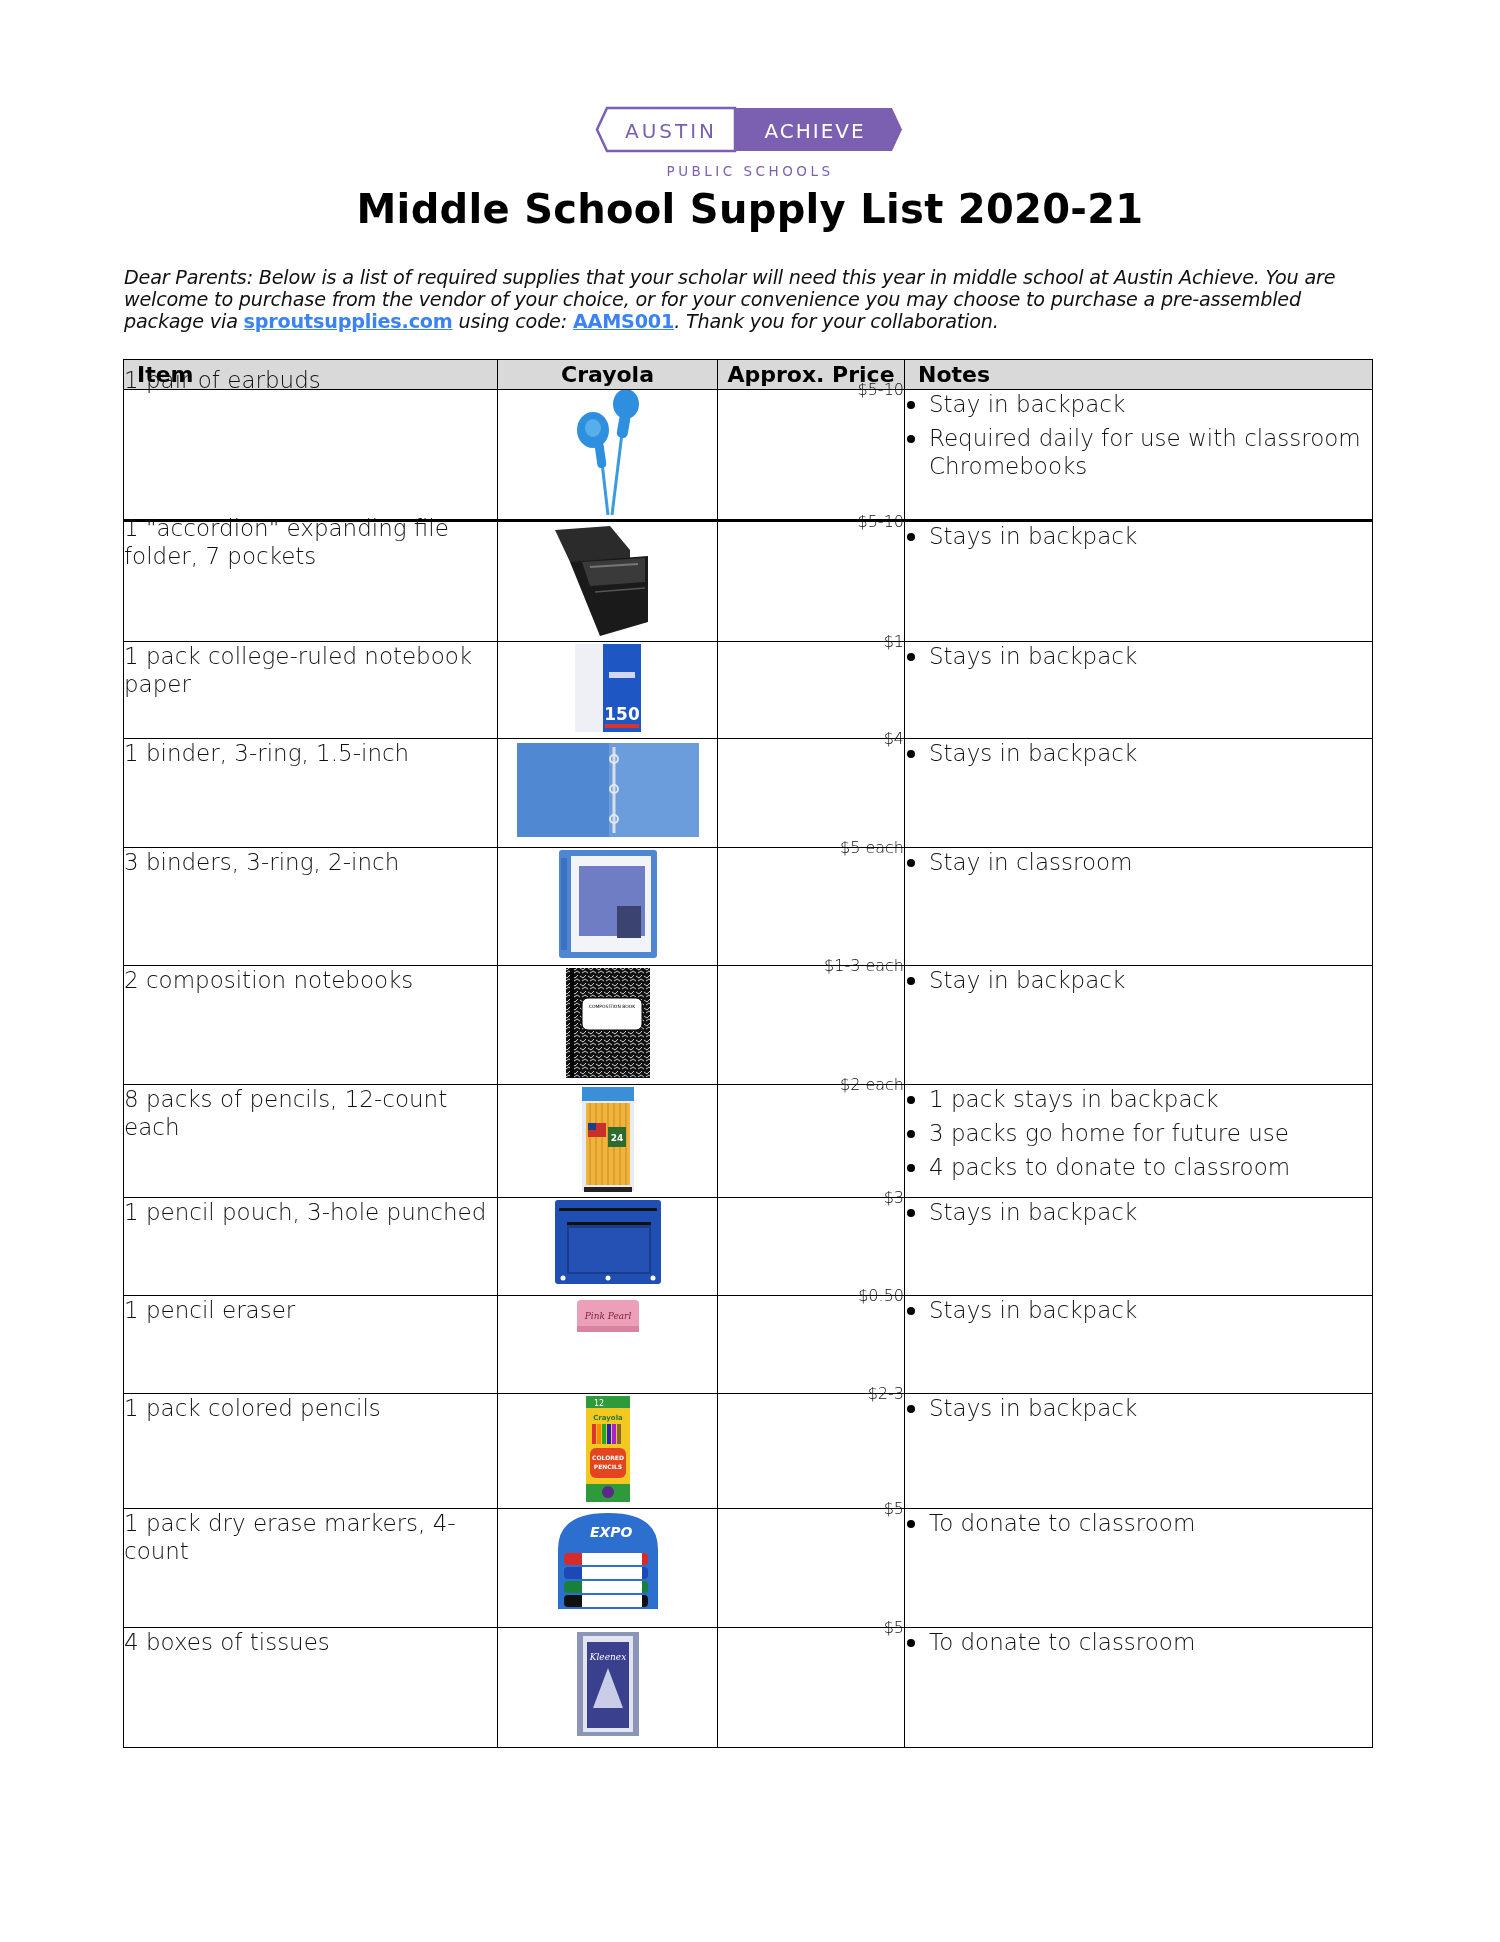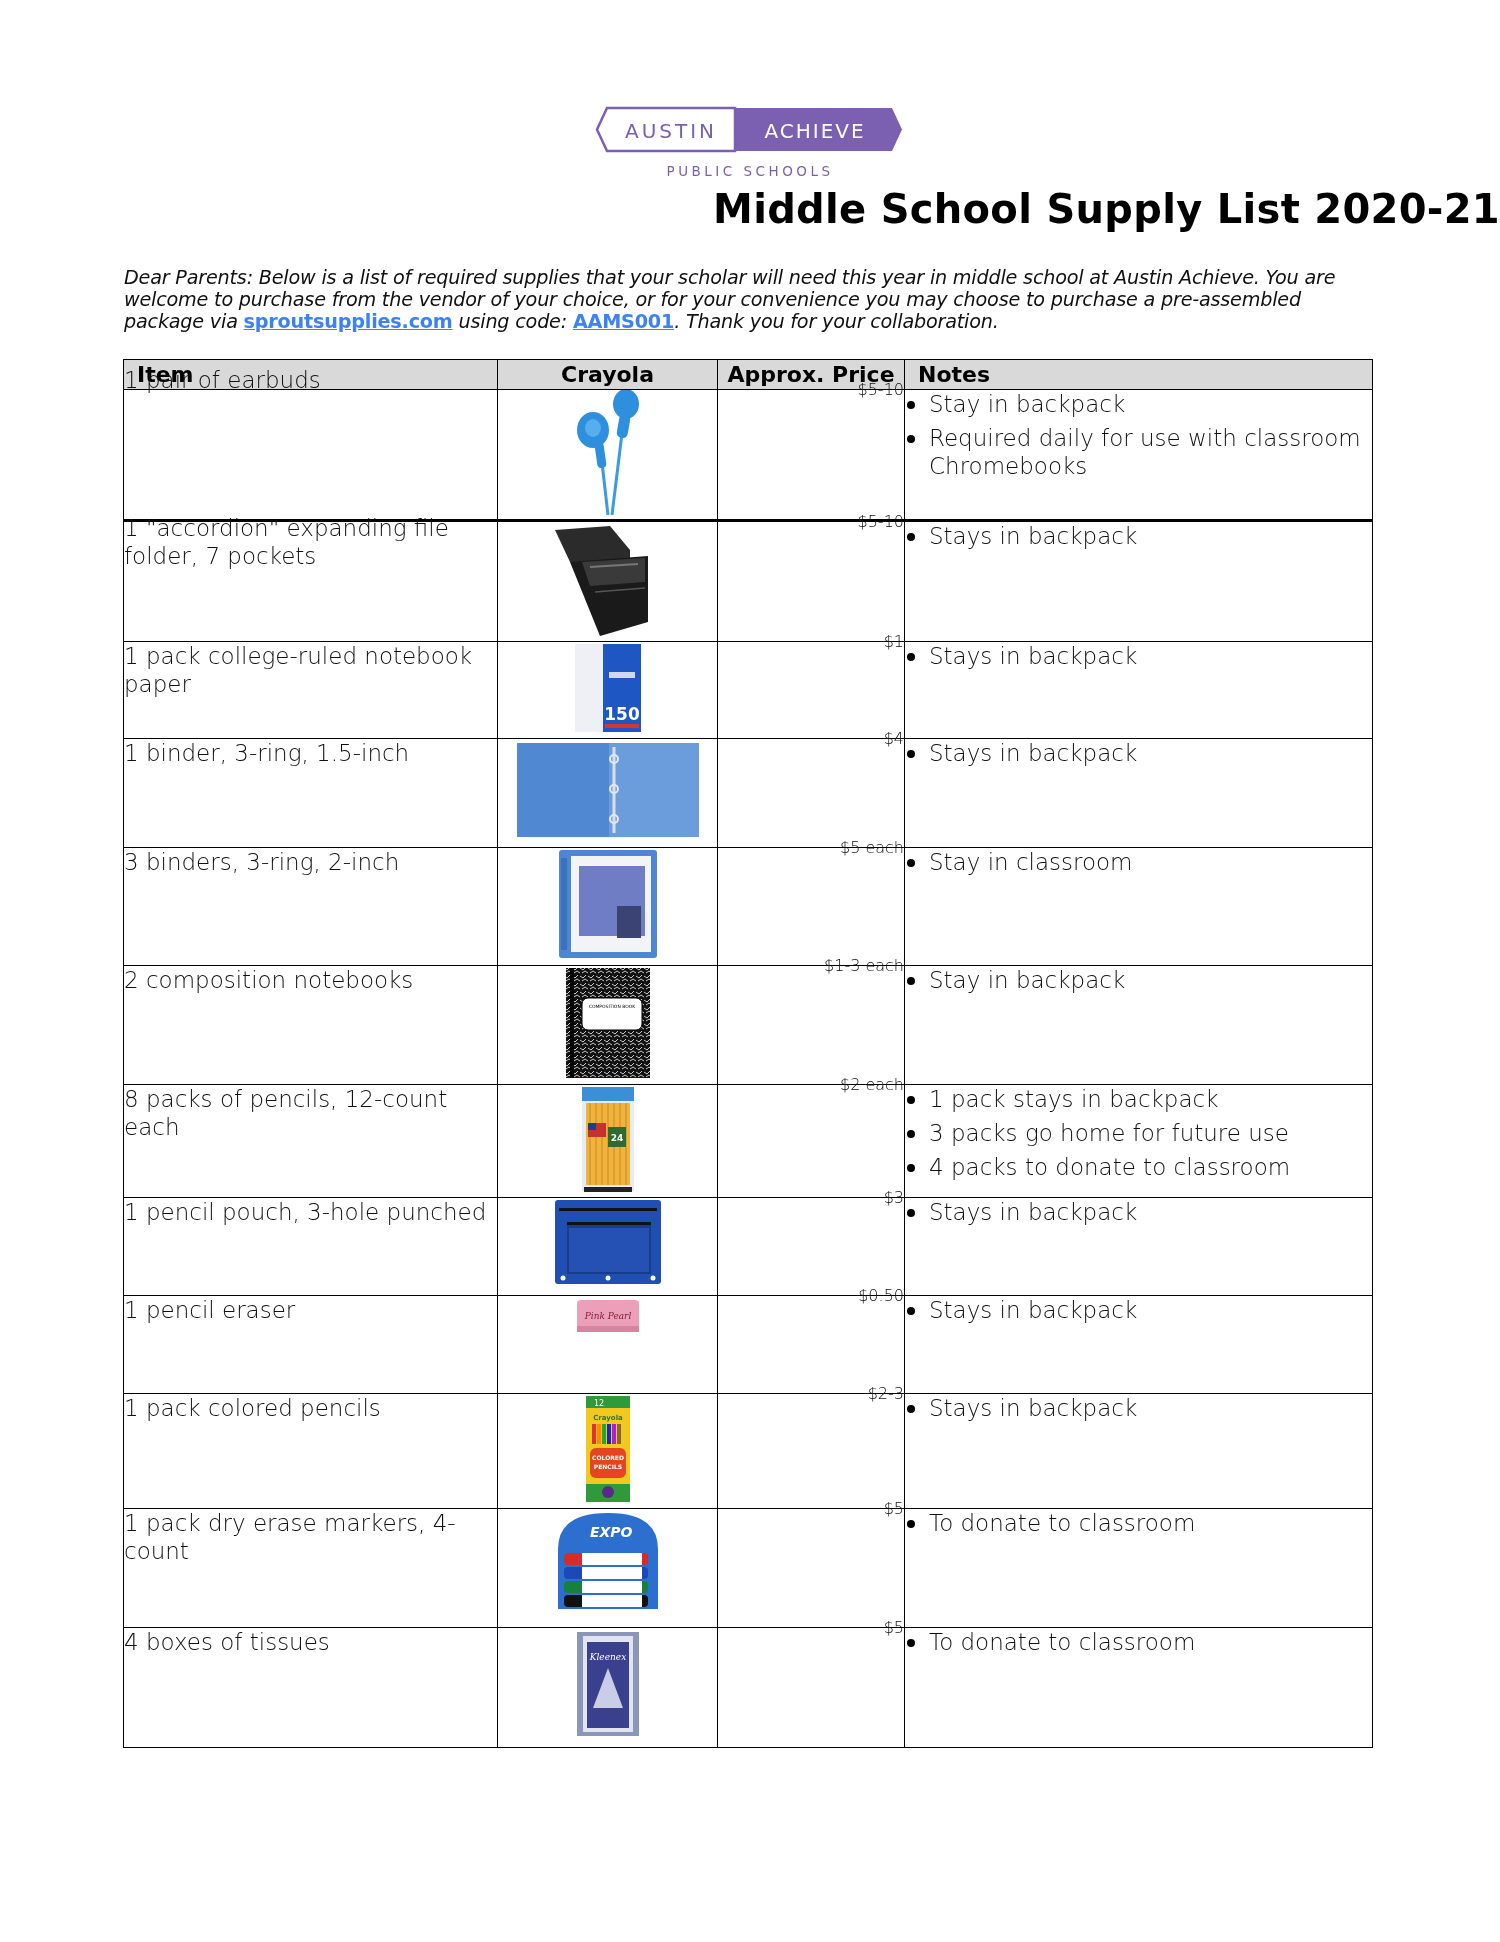--- a/index.html
+++ b/index.html
@@ -3,21 +3,21 @@
 <meta charset="utf-8">
 <style>
   html, body { margin: 0; padding: 0; background: #ffffff; }
   body {
     width: 1500px; height: 1942px; position: relative; overflow: hidden;
     font-family: "DejaVu Sans", "Liberation Sans", sans-serif; color: #111;
   }
   .logo { position: absolute; left: 595px; top: 106px; width: 310px; height: 80px; }
   .logo svg { display: block; }
   .title {
-    position: absolute; left: 0; width: 1500px; top: 186px; text-align: right;
+    position: absolute; left: 0; width: 1500px; top: 186px; text-align: center;
     font-size: 40px; font-weight: bold; letter-spacing: 0.3px; color: #000;
   }
   .intro {
     position: absolute; left: 124px; top: 267px; width: 1250px;
     font-style: italic; font-size: 19.2px; line-height: 22px; color: #111;
     font-family: "DejaVu Sans", sans-serif; font-weight: 300; letter-spacing: -0.2px;
   }
   .intro .link, .intro .code { font-style: normal; font-weight: bold; text-decoration: underline; color: #3b82f6; }
 
   table.supply {

